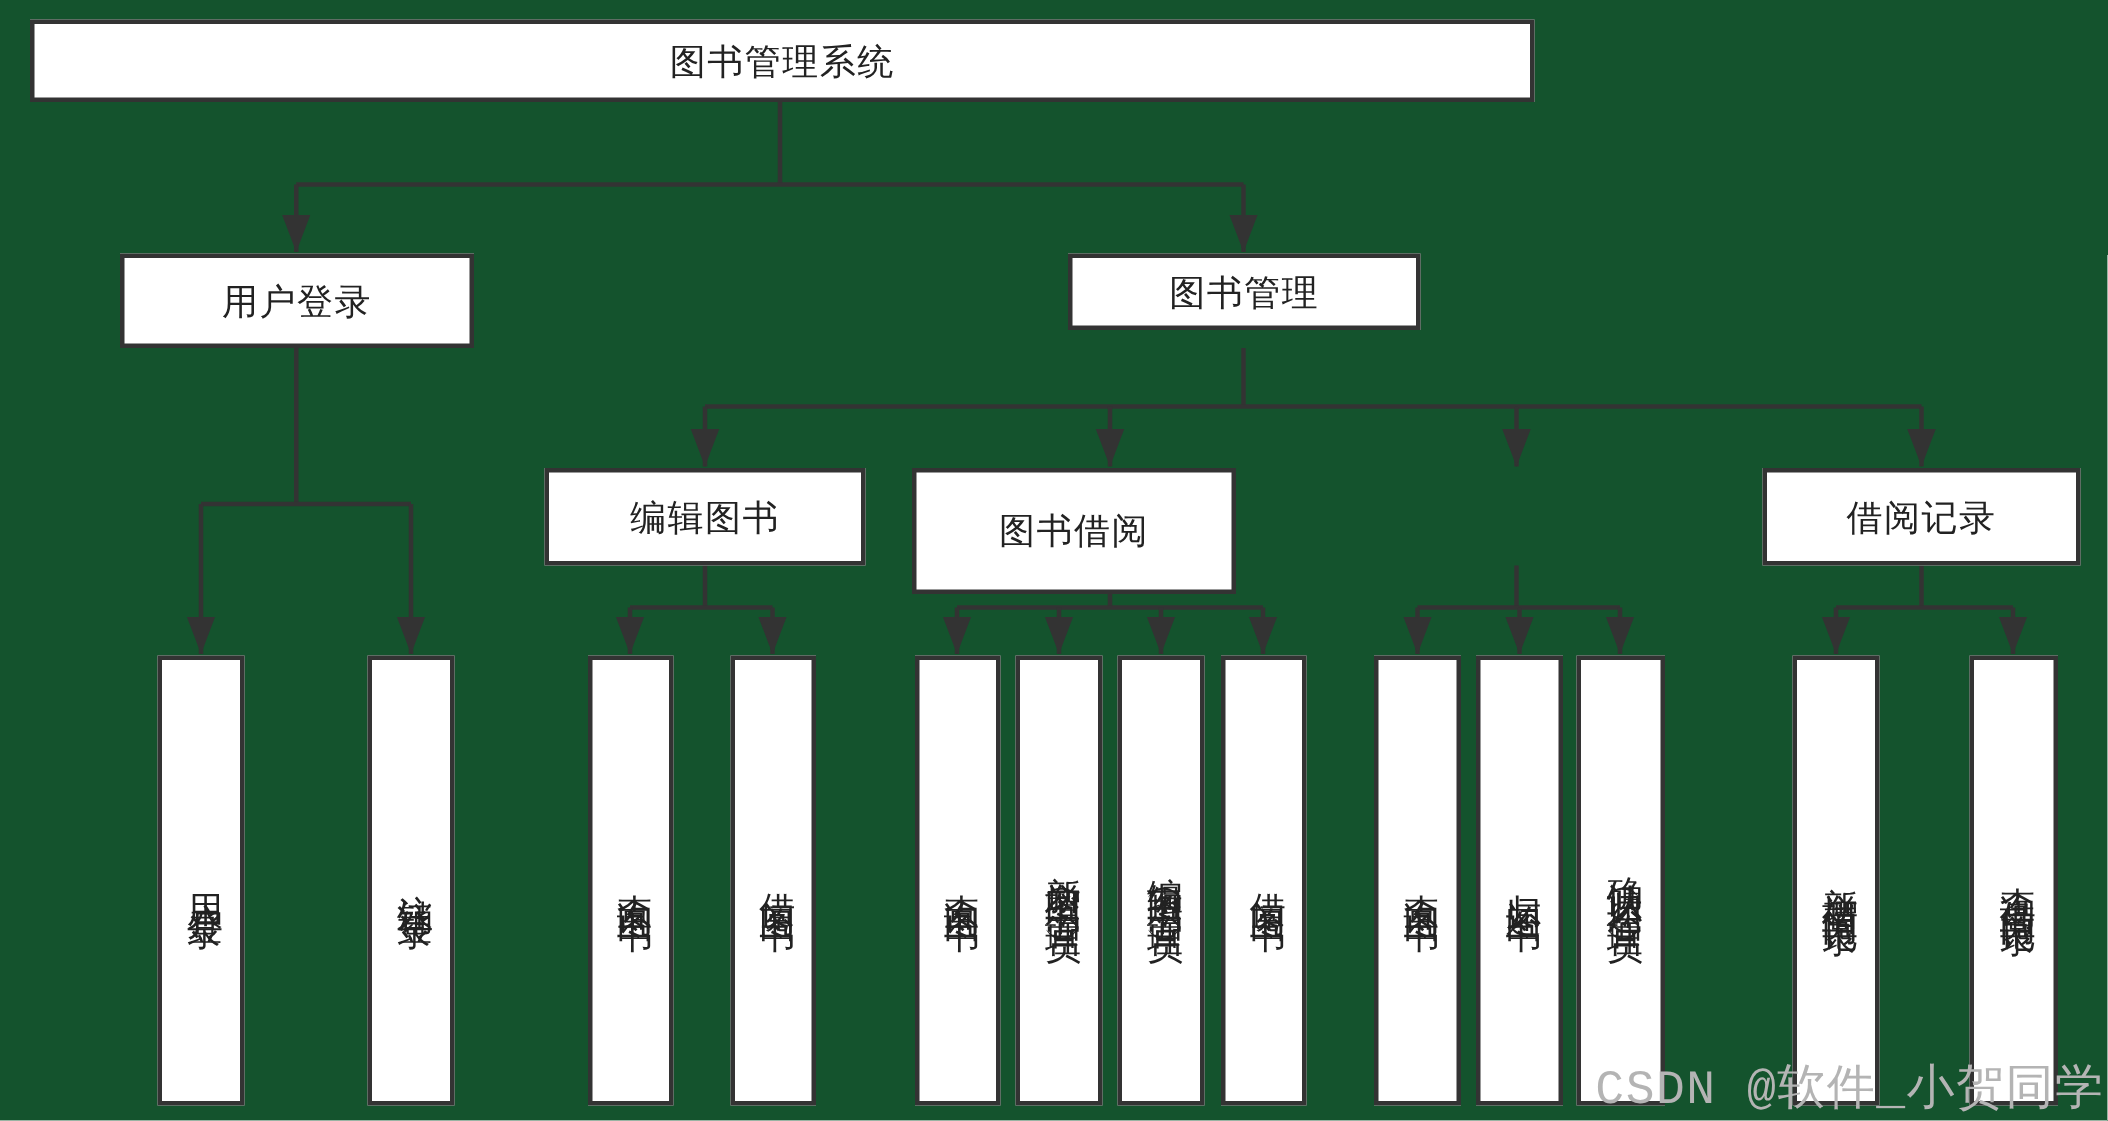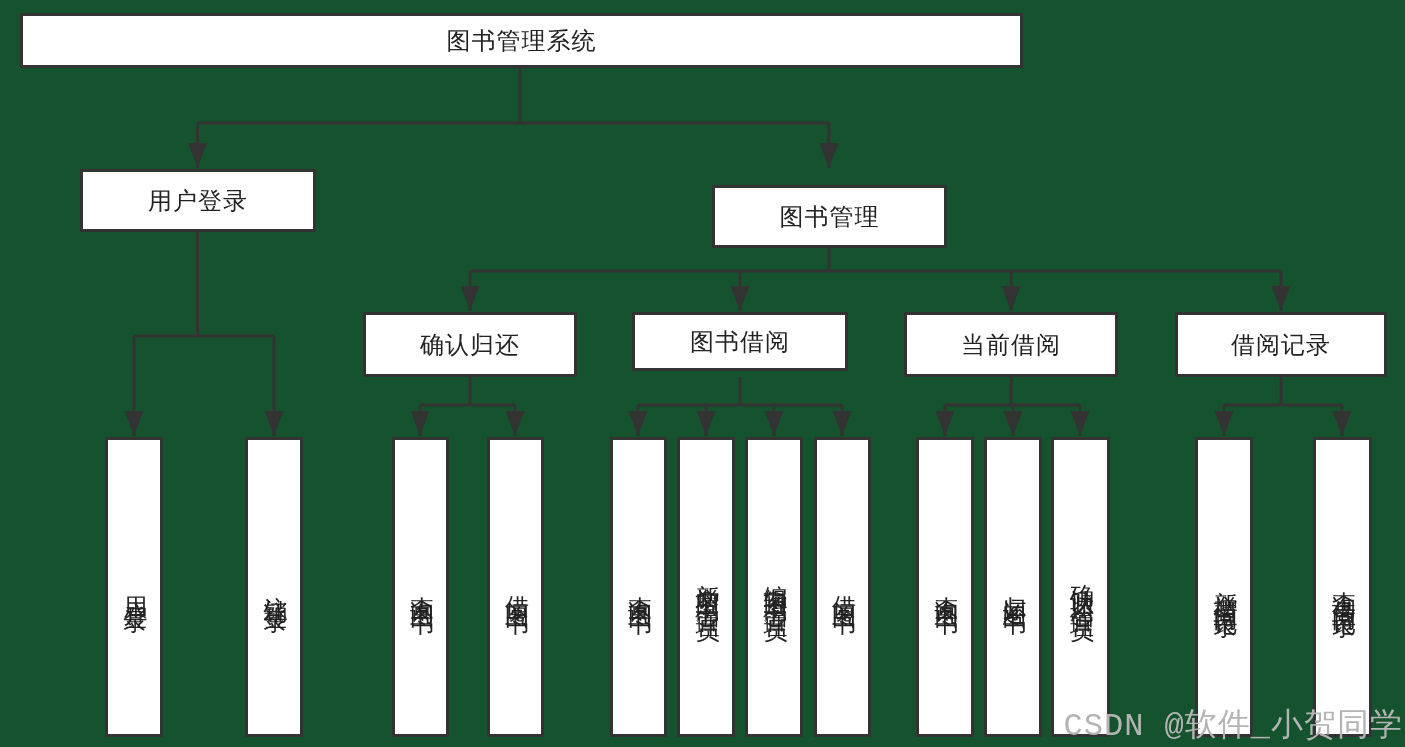--- a/index.html
+++ b/index.html
@@ -104,32 +104,29 @@
     </g>
   </svg>
 
   <div class="node" style="left:20px;top:13px;width:1003px;height:55px;">
     <span class="hlabel">图书管理系统</span>
   </div>
 
   <div class="node" style="left:80px;top:169px;width:236px;height:63px;">
     <span class="hlabel">用户登录</span>
   </div>
-  <div class="node" style="left:712px;top:169px;width:235px;height:63px;margin-top:16px;">
+  <div class="node" style="left:712px;top:169px;width:235px;height:51px;">
     <span class="hlabel">图书管理</span>
   </div>
 
   <div class="node" style="left:363px;top:312px;width:214px;height:65px;">
-    <span class="hlabel">确认归还</span>
+    <span class="hlabel">编辑图书</span>
   </div>
-  <div class="node" style="left:632px;top:312px;width:216px;height:59px;">
+  <div class="node" style="left:608px;top:312px;width:216px;height:84px;">
     <span class="hlabel">图书借阅</span>
-  </div>
-  <div class="node" style="left:904px;top:312px;width:214px;height:65px;">
-    <span class="hlabel">当前借阅</span>
   </div>
   <div class="node" style="left:1175px;top:312px;width:212px;height:65px;justify-content:center;">
     <span class="hlabel">借阅记录</span>
   </div>
 
   <div class="node leaf" style="left:105px;width:58px;">
     <span class="vtext">用户登录</span>
   </div>
   <div class="node leaf" style="left:245px;width:58px;">
     <span class="vtext">注销登录</span>

